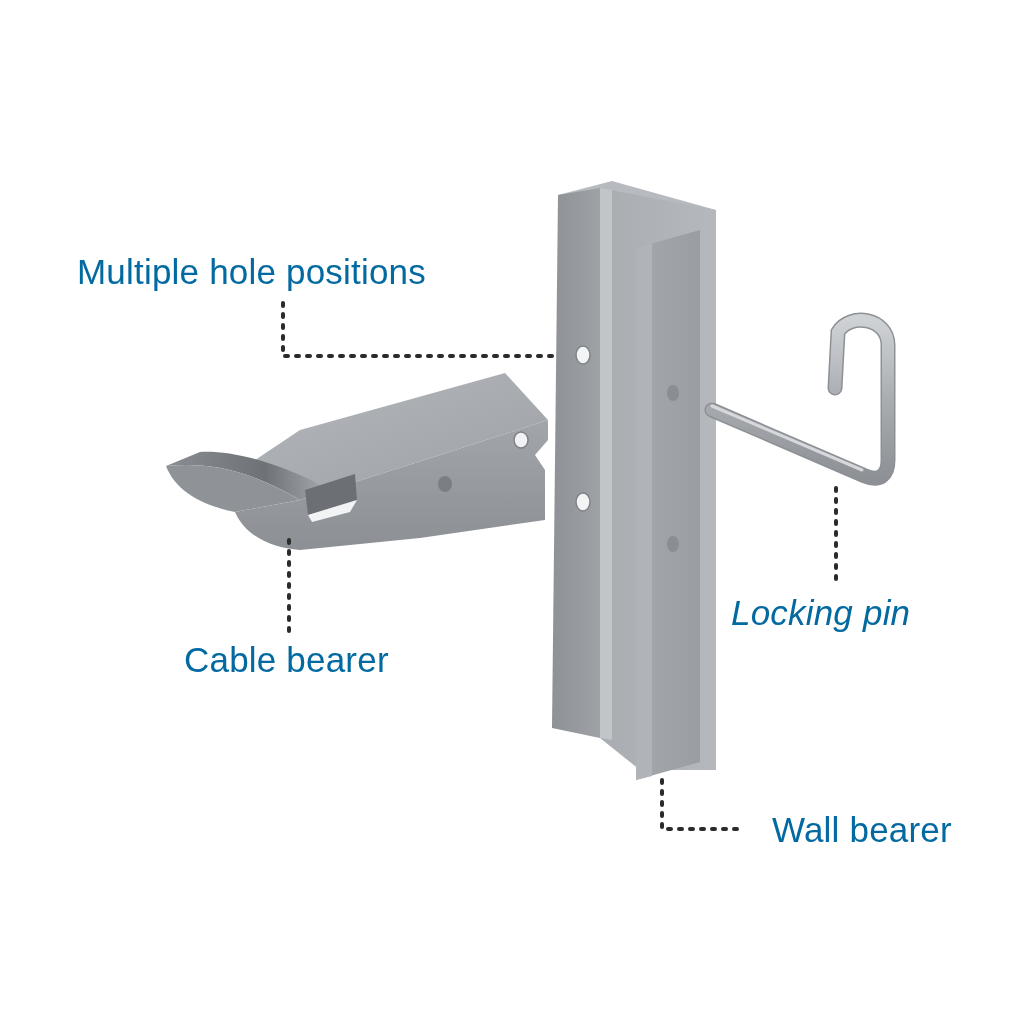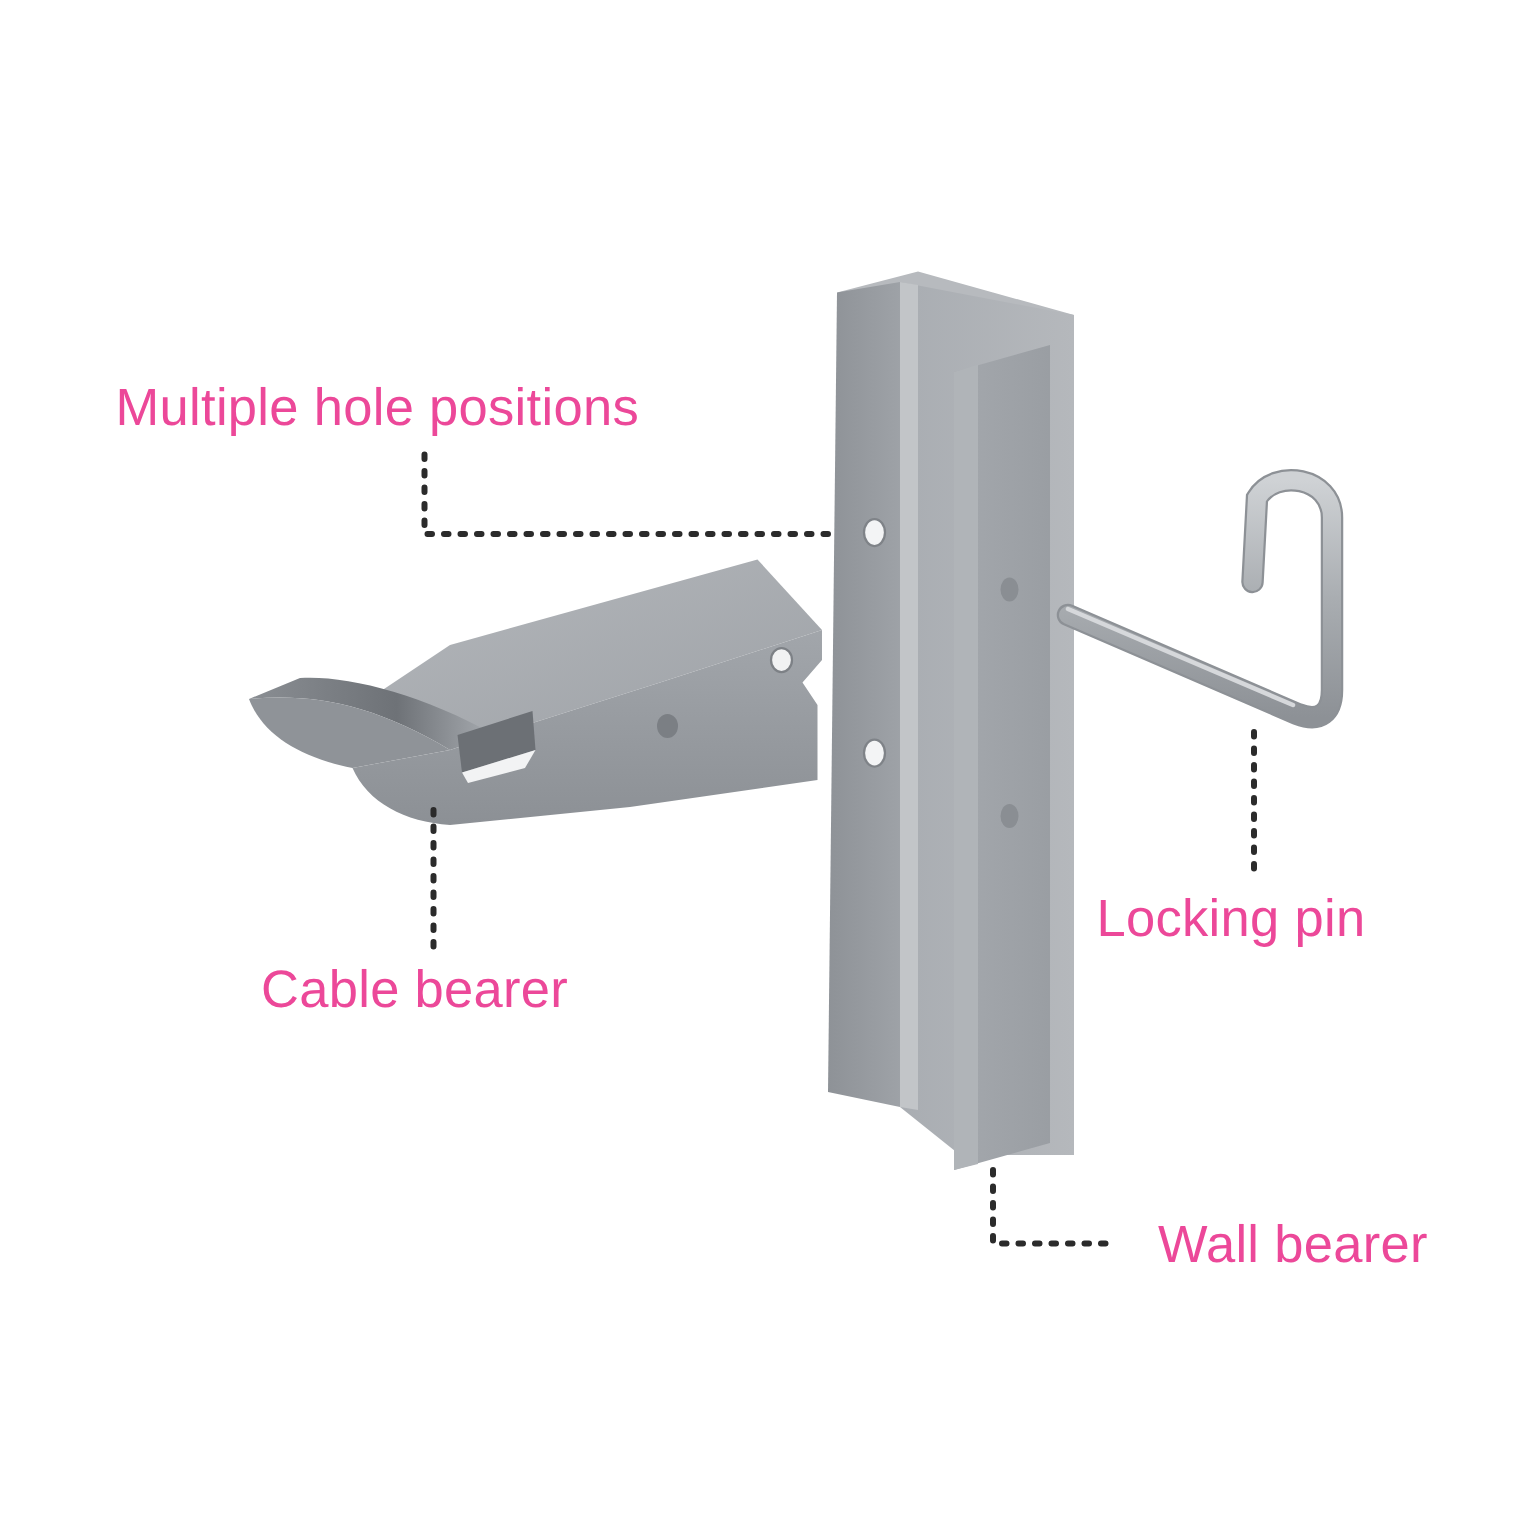--- a/index.html
+++ b/index.html
@@ -1,17 +1,17 @@
 <!DOCTYPE html>
 <html><head>
 <meta charset="utf-8">
 <style>
   html, body { margin:0; padding:0; background:#ffffff; }
   body { width:1024px; height:1024px; position:relative; overflow:hidden; font-family:"Liberation Sans", sans-serif; }
-  .label { position:absolute; color:#ec4899; font-size:35px; letter-spacing:0.2px; white-space:nowrap; line-height:1; }
+  .label { position:absolute; color:#0369a1; font-size:35px; letter-spacing:0.2px; white-space:nowrap; line-height:1; }
   svg.art { position:absolute; left:0; top:0; }
 </style>
 </head>
 <body>
 
 <svg class="art" width="1024" height="1024" viewBox="0 0 1024 1024">
   <defs>
     <linearGradient id="gBracketTop" x1="0" y1="0" x2="1" y2="1">
       <stop offset="0" stop-color="#b4b7bb"></stop>
         <stop offset="1" stop-color="#9ea2a7"></stop>
@@ -82,15 +82,15 @@
 
   <g fill="none" stroke="#2b2b2b" stroke-width="4" stroke-dasharray="3,8" stroke-linecap="round">
     <path d="M283,303 L283,356 L553,356"></path>
     <path d="M289,540 L289,636"></path>
     <path d="M836,488 L836,587"></path>
     <path d="M662,780 L662,829 L740,829"></path>
   </g>
 </svg>
 
 <div class="label" style="left:77px; top:254px;">Multiple hole positions</div>
-<div class="label" style="left:174px; top:642px;">Cable bearer</div>
-<div class="label" style="left:731px; top:595px;">Locking pin</div>
+<div class="label" style="left:184px; top:642px;">Cable bearer</div>
+<div class="label" style="left:731px; top:595px;font-style:italic;">Locking pin</div>
 <div class="label" style="left:772px; top:812px;">Wall bearer</div>
 
 </body></html>

